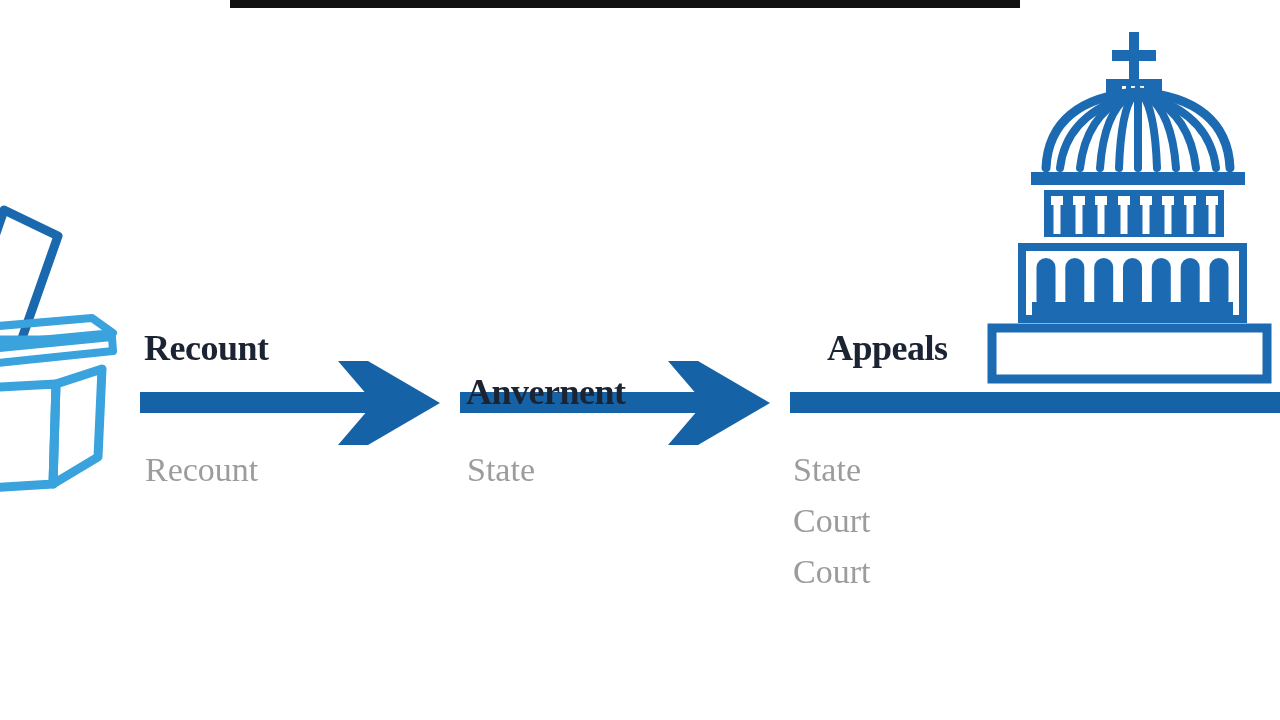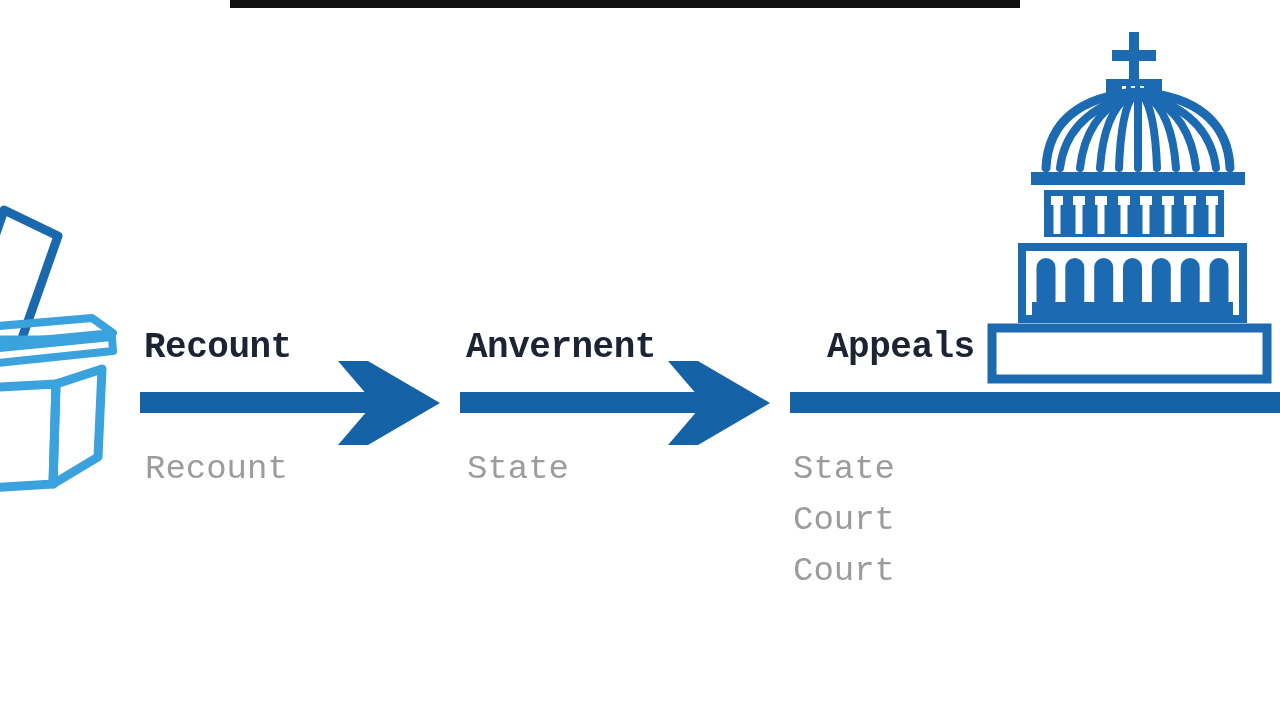--- a/index.html
+++ b/index.html
@@ -1,18 +1,18 @@
 <!DOCTYPE html>
 <html style="--arrow-blue: #1563A6; --capitol-blue: #1C6BB2; --box-light-blue: #3AA2DC; --paper-blue: #1A69AE; --title-dark: #1C2433; --subtitle-gray: #9C9C9C; --artifact-dark: #111111;"><head>
 <meta charset="utf-8">
 <style>
   html,body{margin:0;padding:0;background:#ffffff;}
   #canvas{
     position:relative;width:1280px;height:608px;overflow:hidden;
-    background:#ffffff;font-family:Liberation Mono, monospace;
+    background:#ffffff;font-family:Liberation Serif, serif;
   }
   .stage-title{
     position:absolute;top:326px;height:44px;line-height:44px;
     font-size:36px;font-weight:700;letter-spacing:-0.5px;
     color:var(--title-dark,#1C2433);white-space:nowrap;
   }
   .stage-sub{
     position:absolute;top:444px;font-size:34px;font-weight:400;
     line-height:51px;color:var(--subtitle-gray,#9C9C9C);white-space:nowrap;
   }
@@ -116,21 +116,21 @@
       <polygon points="668,361 698,361 770,403 698,445 668,445 704,403"></polygon>
       <rect x="790" y="392" width="490" height="21"></rect>
     </g>
   </svg>
 
   <div class="stage-title" style="left:144px;">Recount</div>
   <div class="stage-sub" style="left:145px;">
     <div>Recount</div>
   </div>
 
-  <div class="stage-title" style="left:466px;">Anvernent</div>
+  <div class="stage-title" style="left:466px;margin-top:44px;">Anvernent</div>
   <div class="stage-sub" style="left:467px;">
     <div>State</div>
   </div>
 
   <div class="stage-title" style="left:827px;">Appeals</div>
   <div class="stage-sub" style="left:793px;">
     <div>State</div>
     <div>Court</div>
     <div>Court</div>
   </div>

